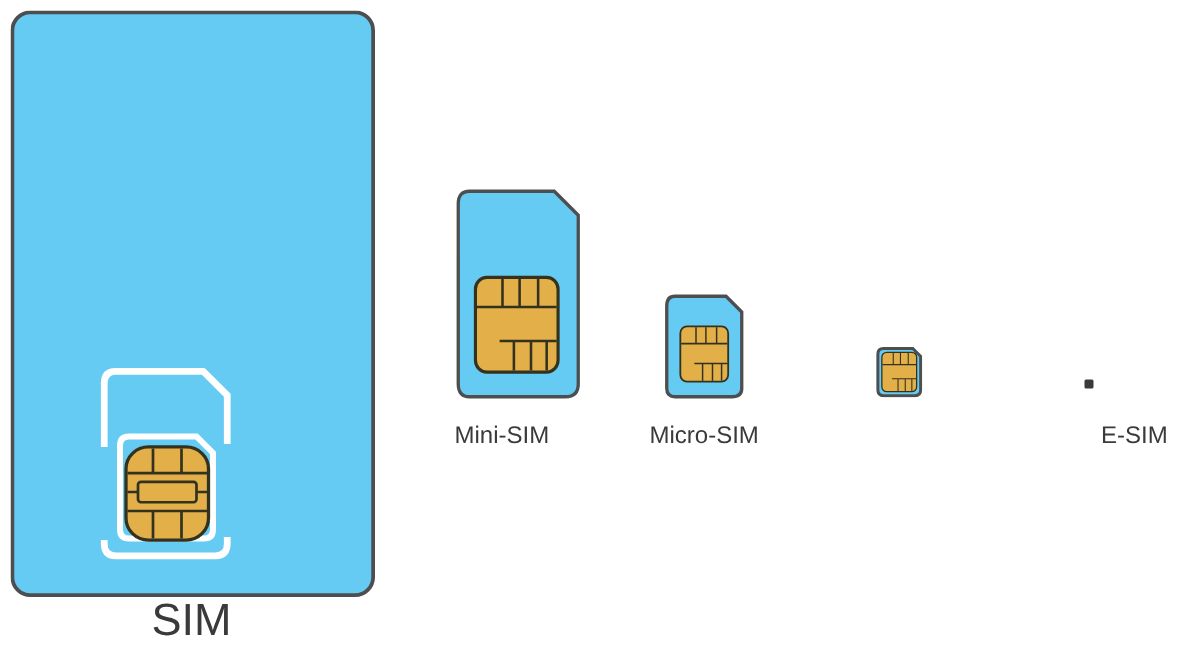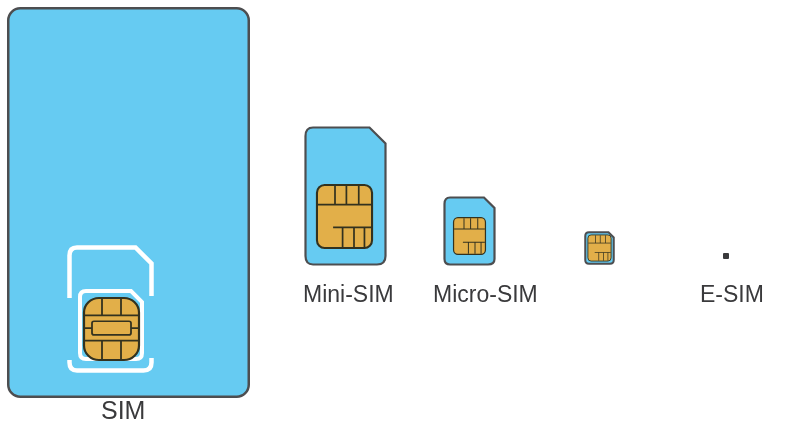--- a/index.html
+++ b/index.html
@@ -7,24 +7,24 @@
     position:relative;width:790px;height:431px;background:var(--background,#fff);
     font-family:"Liberation Sans","DejaVu Sans",sans-serif;overflow:hidden;
   }
   .card-svg{position:absolute;display:block;}
   .card-body{fill:var(--card_blue);stroke:var(--border_gray);}
   .chip{fill:var(--chip_gold);stroke:var(--chip_line);stroke-width:2.2;}
   .chipline{fill:none;stroke:var(--chip_line);stroke-width:1.8;}
   .cutout{fill:none;stroke:var(--outline_white);}
   .gap{fill:var(--card_blue);stroke:none;}
   .label{
-    position:absolute;font-size:23px;line-height:1.1;color:var(--label_text);
+    position:absolute;font-size:16px;line-height:1.1;color:var(--label_text);
     white-space:nowrap;
   }
-  .label-sim{font-size:25px;}
+  .label-sim{font-size:30px;}
   .esim-dot{
     position:absolute;left:723px;top:253px;width:6px;height:6px;
     background:var(--esim_dot);border-radius:1px;
   }
 </style>
 </head>
 <body>
 
 <div class="canvas">
 
@@ -67,15 +67,15 @@
   <svg class="card-svg" style="left:584px;top:231px" width="31" height="34" viewBox="0 0 31 34">
     <path class="card-body" stroke-width="2" d="M5,1.25 H24.5 L29.75,6.5 V29 Q29.75,32.75 26,32.75 H5 Q1.25,32.75 1.25,29 V5 Q1.25,1.25 5,1.25 Z"></path>
     <use href="#chipGrid" transform="translate(3.5,3.5) scale(0.4,0.409)"></use>
   </svg>
 
   <div class="esim-dot"></div>
 
   <div class="label label-sim" style="left:101px;top:397px">SIM</div>
   <div class="label" style="left:303px;top:282px">Mini-SIM</div>
   <div class="label" style="left:433px;top:282px">Micro-SIM</div>
-  <div class="label" style="left:700px;top:282px">E-SIM</div>
+  <div class="label" style="left:734px;top:282px">E-SIM</div>
 
 </div>
 
 </body></html>

